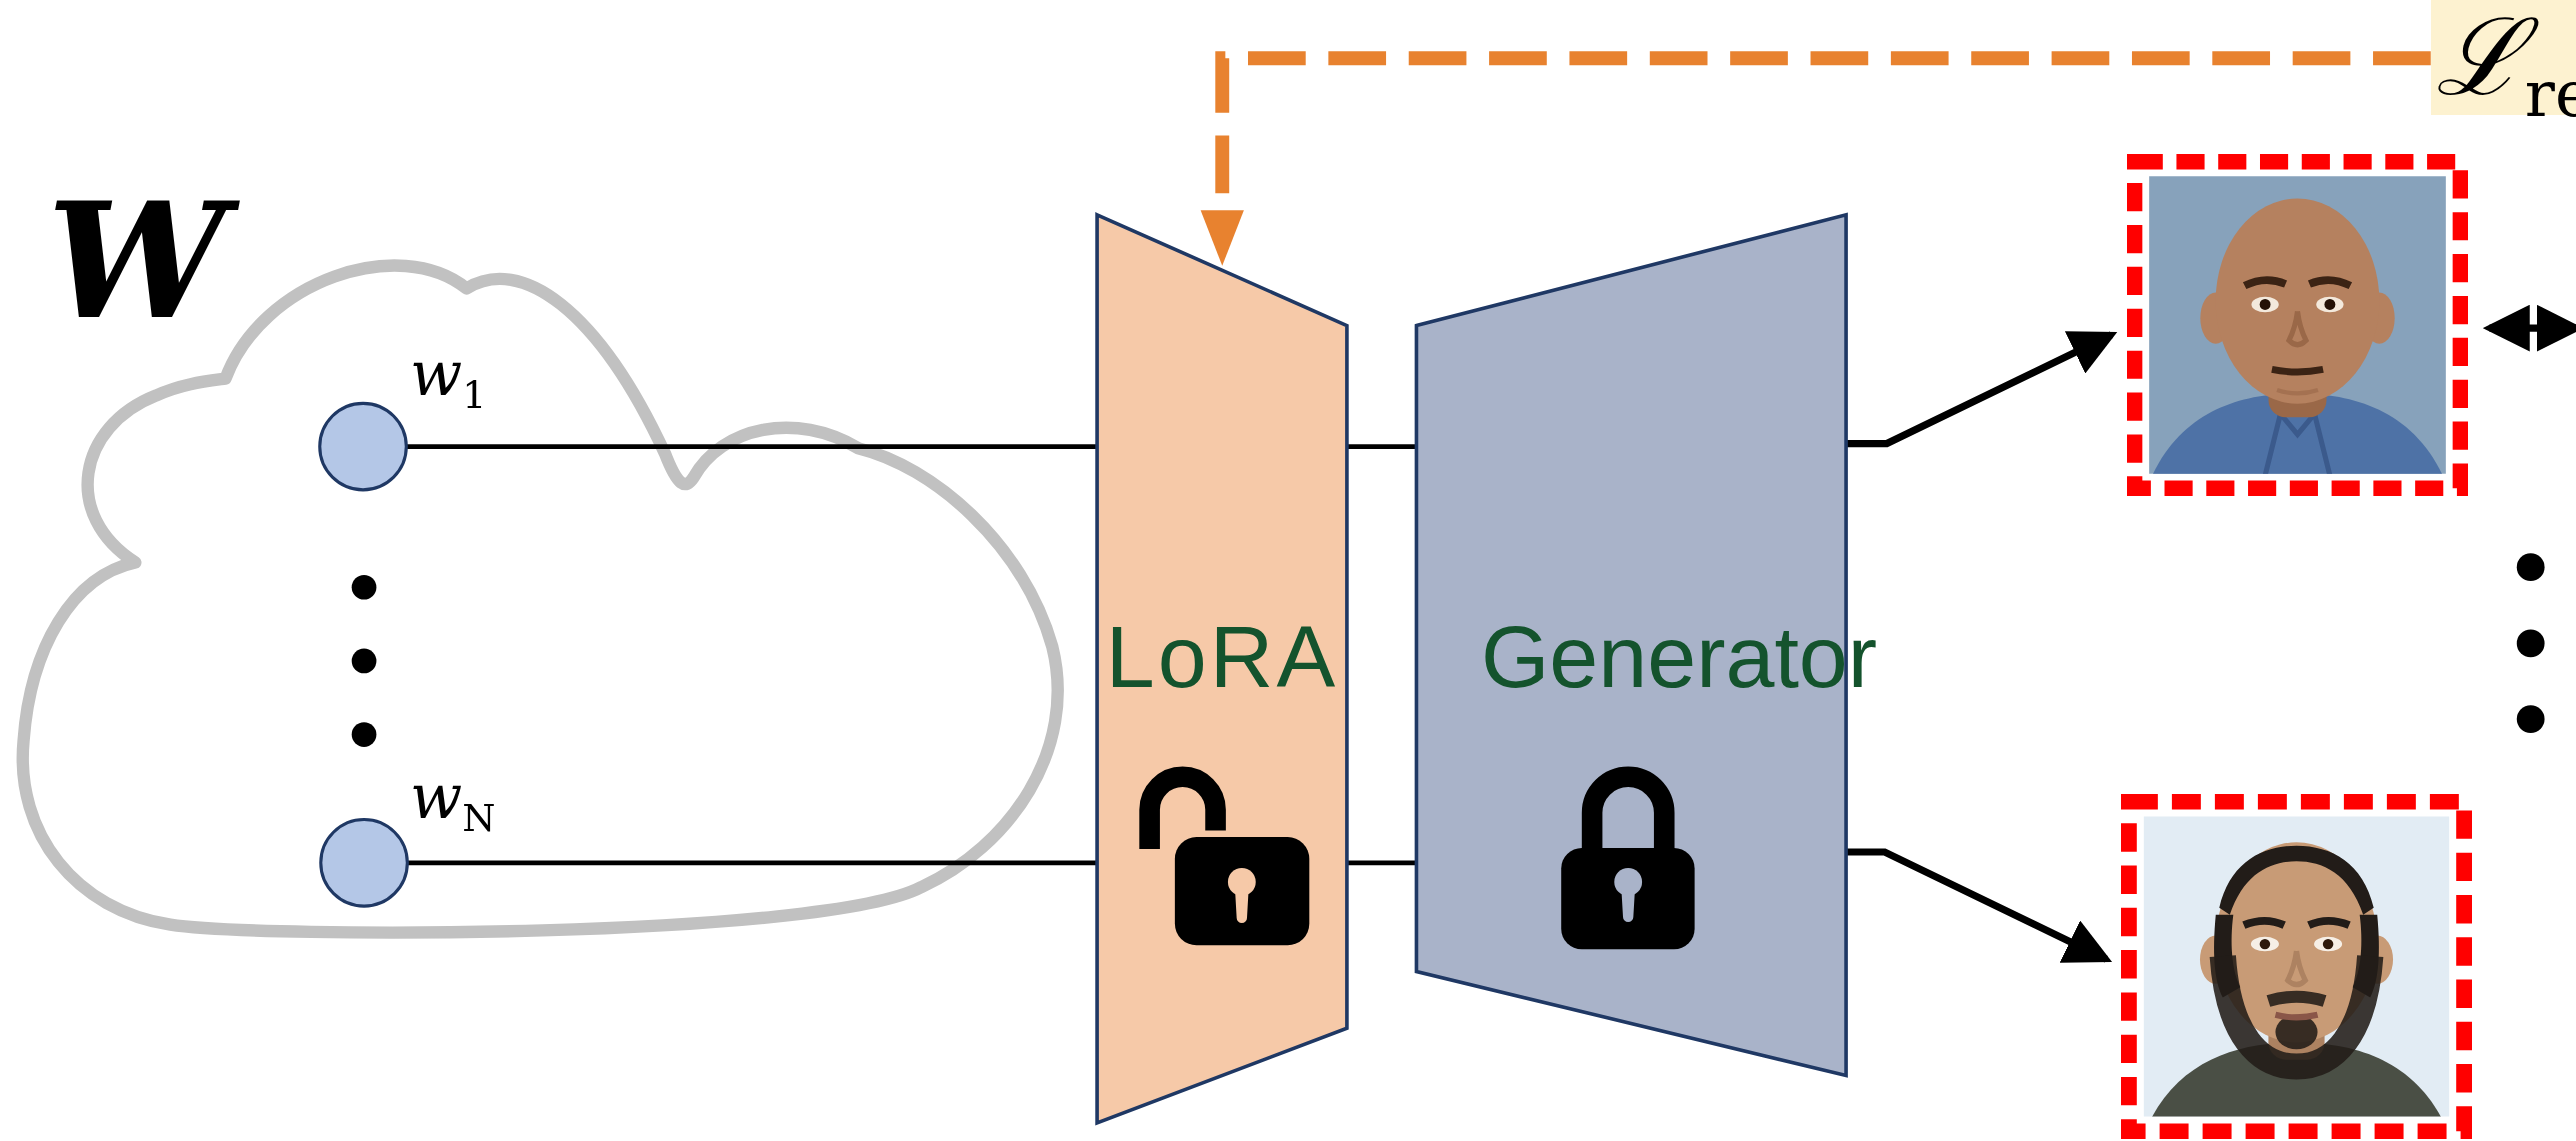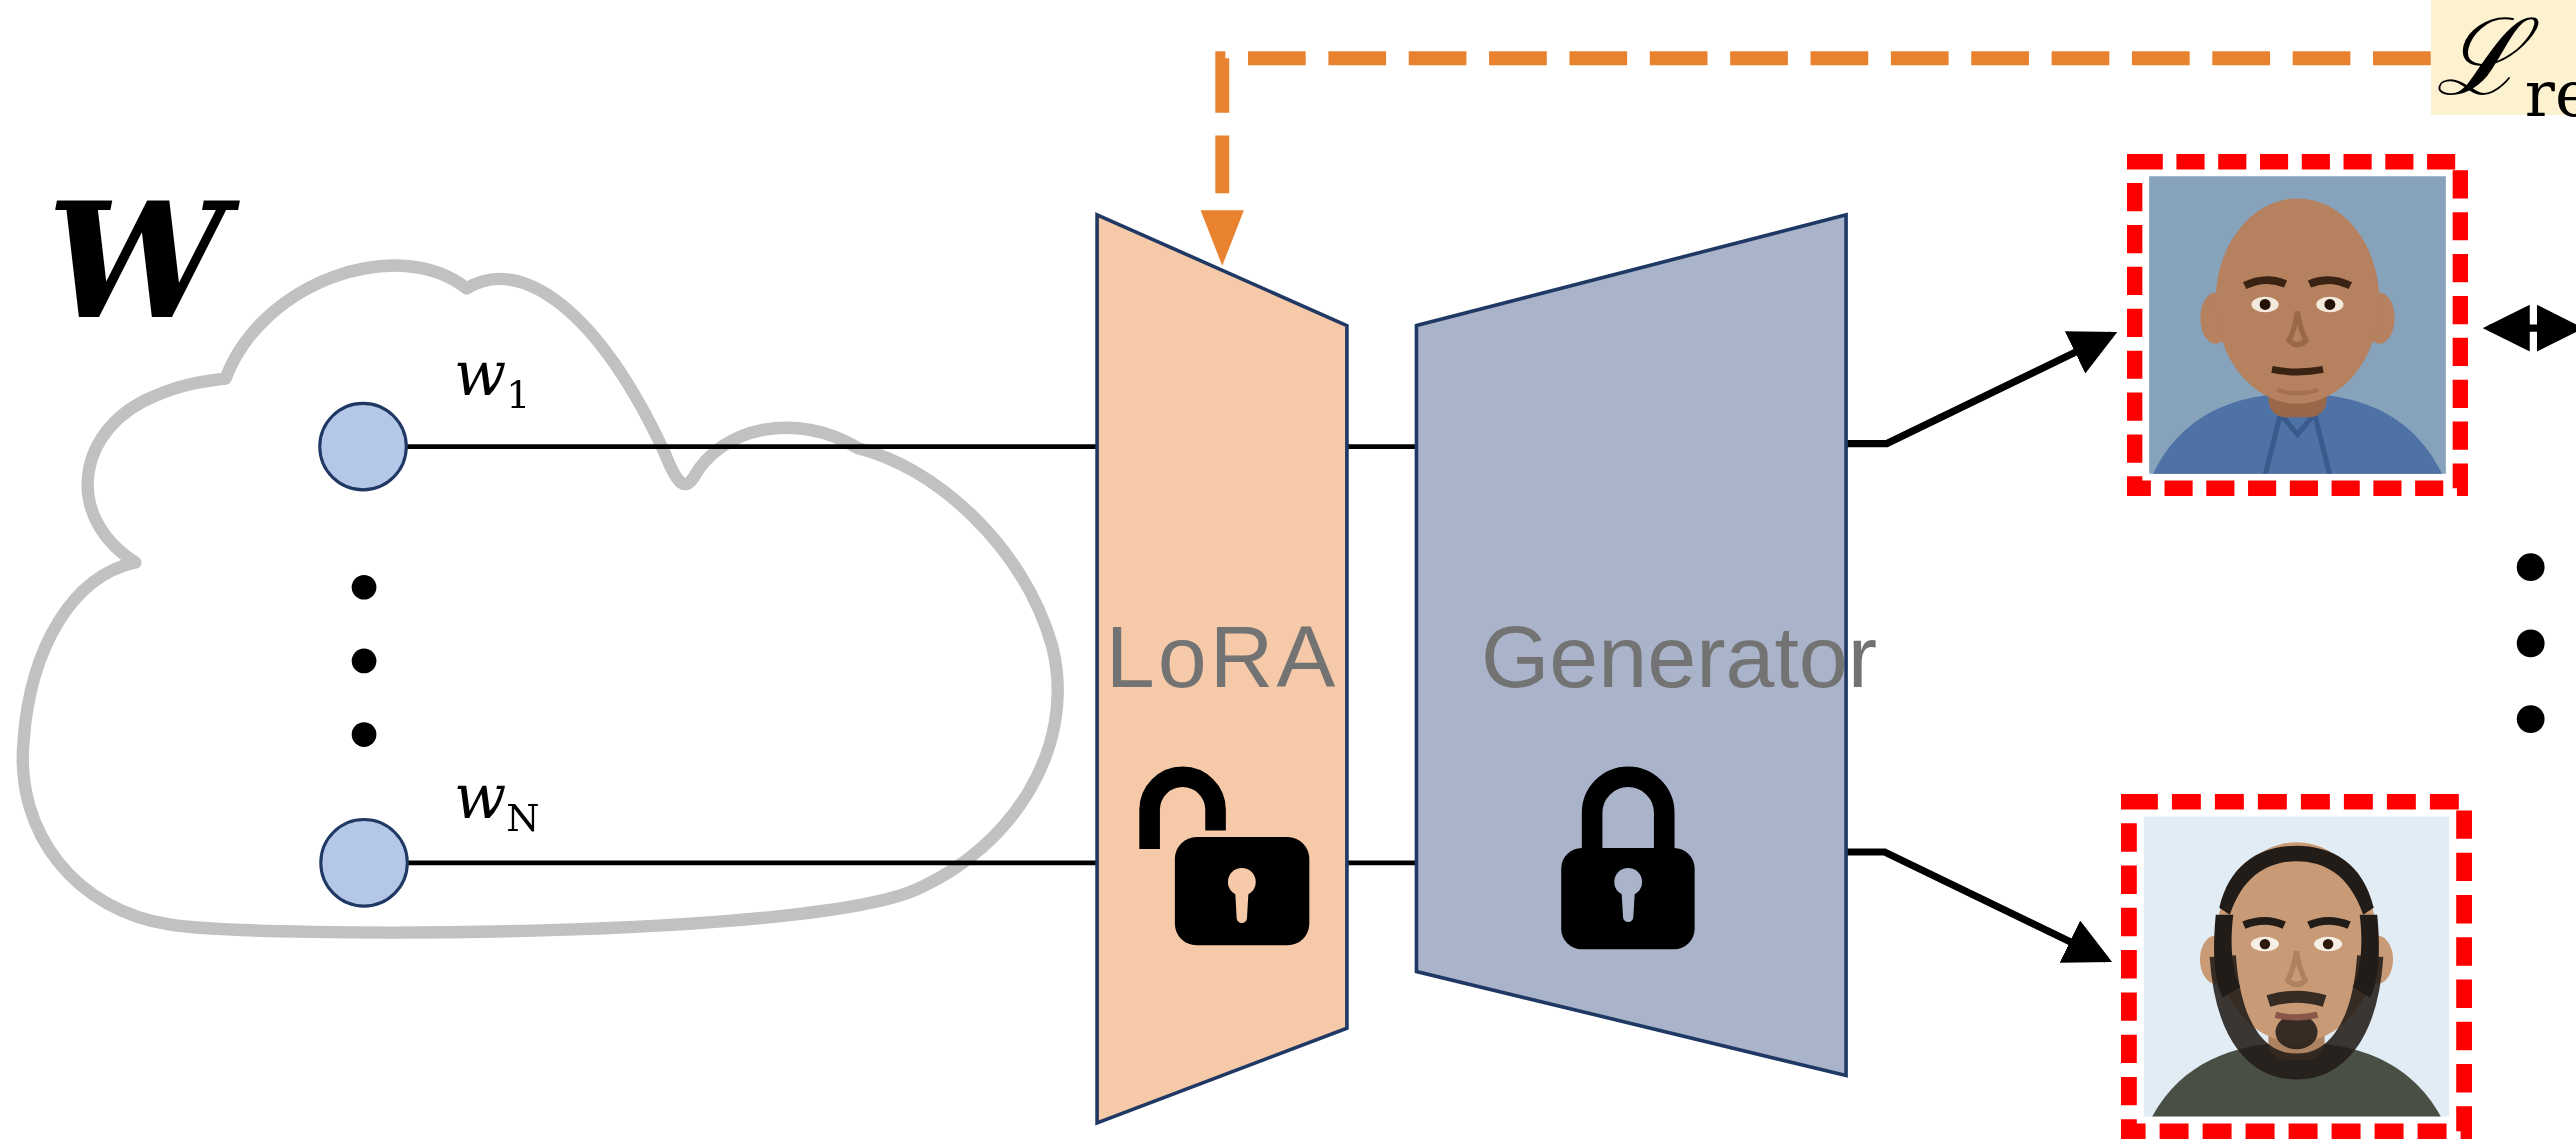--- a/index.html
+++ b/index.html
@@ -4,25 +4,25 @@
 <style>
   html,body{margin:0;padding:0;background:#ffffff;}
   body{width:2938px;height:1141px;position:relative;overflow:hidden;
        font-family:"Liberation Sans",sans-serif;}
   .abs{position:absolute;}
   #linework{position:absolute;left:0;top:0;}
   
   .mi{font-family:"DejaVu Serif",serif;font-style:italic;color:#000;}
   .mi sub{font-style:normal;font-family:"DejaVu Serif",serif;}
   #w-space-label{left:47px;top:181px;font-size:160px;font-weight:bold;line-height:1;}
-  .node-label{font-size:61px;line-height:1;margin-left:44px;}
+  .node-label{font-size:61px;line-height:1;}
   .node-label sub{font-size:38px;}
   #w1-label{left:410px;top:343px;}
   #wn-label{left:410px;top:766px;}
-  .block-label{font-size:88px;line-height:1;color:#737373;text-align:center;
+  .block-label{font-size:88px;line-height:1;color:#14532d;text-align:center;
                font-family:"Liberation Sans",sans-serif;}
   #lora-label{left:1097px;top:613px;width:250px;letter-spacing:3.1px;}
   #generator-label{left:1416px;top:613px;width:430px;padding-left:48px;}
   
   #loss-badge{left:2431px;top:0px;width:200px;height:115px;
               background:var(--c-cream,#FDF2D0);
               display:flex;align-items:center;justify-content:center;}
   #loss-badge .l{font-size:106px;line-height:1;}
   #loss-badge sub{font-size:63px;line-height:1;position:relative;top:19.6px;left:1px;}
   

